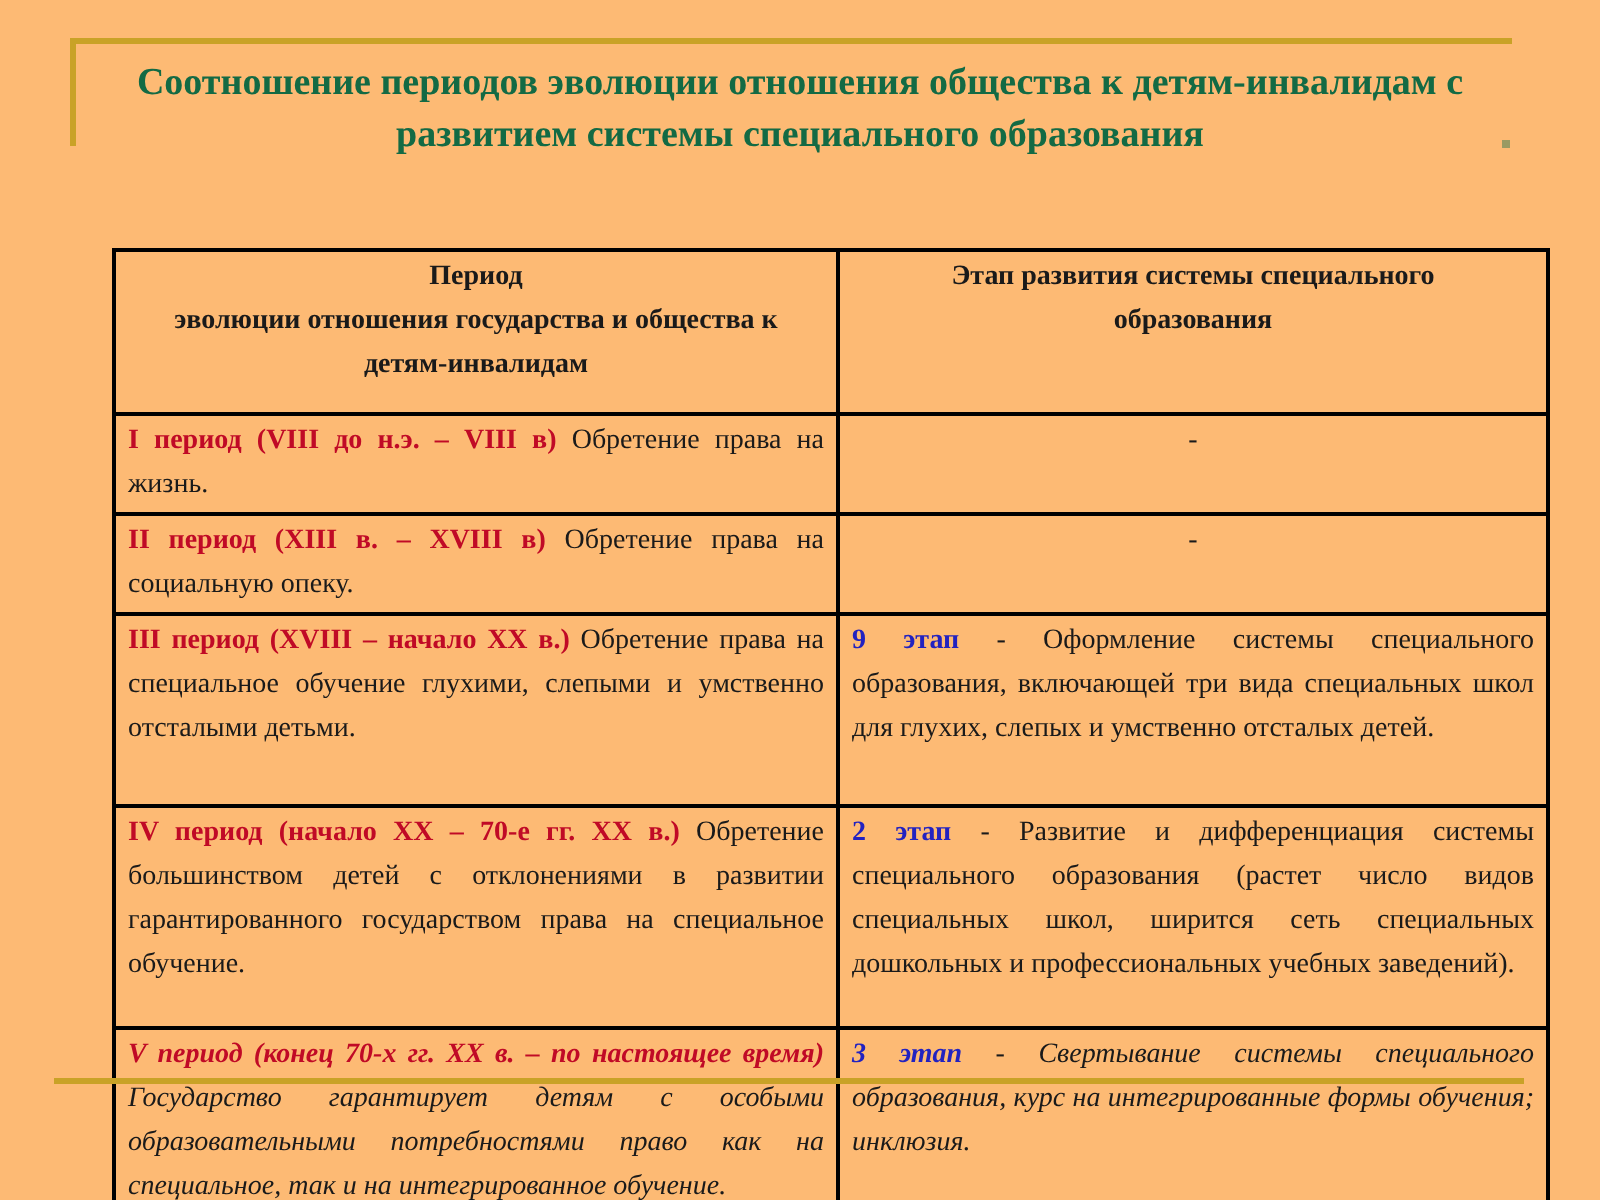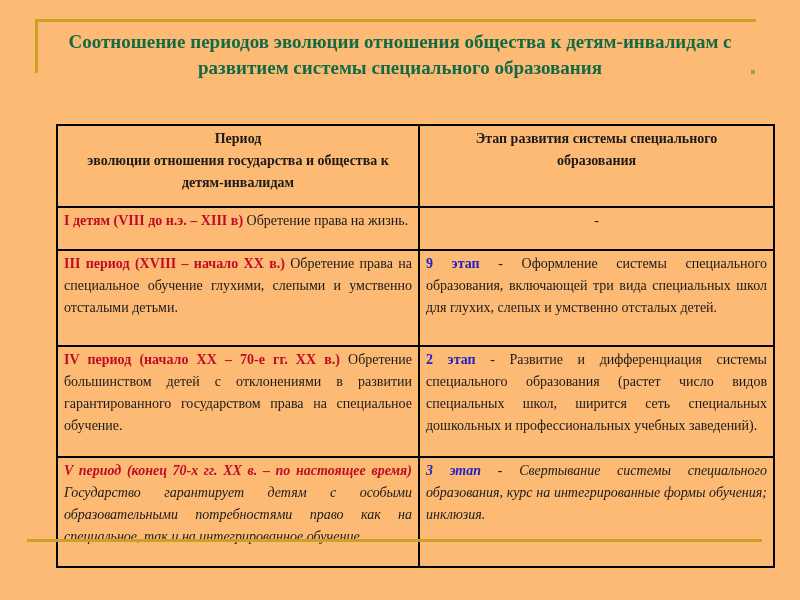--- a/index.html
+++ b/index.html
@@ -92,28 +92,37 @@
       <tr class="r-header">
         <td class="header-cell">Период
 эволюции отношения государства и общества к
 детям-инвалидам</td>
         <td class="header-cell">Этап развития системы специального
 образования</td>
       </tr>
 
       <tr class="r1">
         <td class="period-cell">
-          <span class="period-label">I детям (VIII до н.э. – XIII в)</span>
+          <span class="period-label">I период (VIII до н.э. – VIII в)</span>
           <span class="period-text">Обретение права на жизнь.</span>
         </td>
         <td class="stage-cell dash">
           <span>-</span>
         </td>
       </tr>
 
+      <tr class="r2">
+        <td class="period-cell">
+          <span class="period-label">II период (XIII в. – XVIII в)</span>
+          <span class="period-text">Обретение права на социальную опеку.</span>
+        </td>
+        <td class="stage-cell dash">
+          <span>-</span>
+        </td>
+      </tr>
 
       <tr class="r3">
         <td class="period-cell">
           <span class="period-label">III период (XVIII – начало XX в.)</span>
           <span class="period-text">Обретение права на специальное обучение глухими, слепыми и умственно отсталыми детьми.</span>
         </td>
         <td class="stage-cell">
           <span class="stage-label">9 этап</span>
           <span class="stage-text">- Оформление системы специального образования, включающей три вида специальных школ для глухих, слепых и умственно отсталых детей.</span>
         </td>

